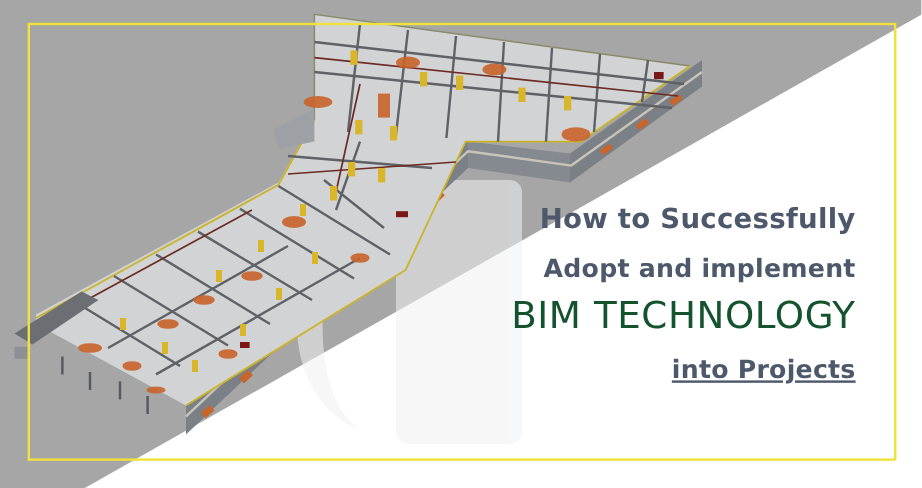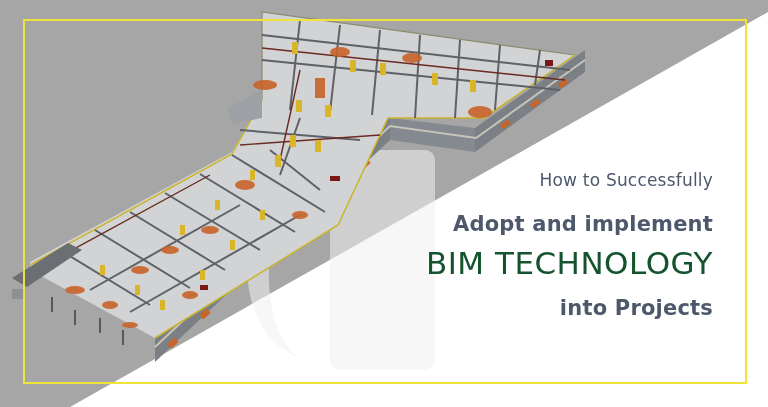--- a/index.html
+++ b/index.html
@@ -1,23 +1,23 @@
 <!DOCTYPE html>
 <html><head>
 <meta charset="utf-8">
 <style>
   html, body { margin: 0; padding: 0; }
   body { width: 768px; height: 407px; overflow: hidden; background: #ffffff; position: relative; font-family: "DejaVu Sans", "Liberation Sans", sans-serif; }
   .canvas { position: absolute; left: 0; top: 0; width: 768px; height: 407px; }
   .frame { position: absolute; left: 23px; top: 19px; width: 720px; height: 361px; border: 2px solid #efe23a; box-sizing: content-box; pointer-events: none; }
   .headline { position: absolute; right: 55px; text-align: right; white-space: nowrap; }
-  .line1 { top: 170px; font-size: 17px; font-weight: normal; color: #4d586b; letter-spacing: 0.2px; }
+  .line1 { top: 170px; font-size: 23px; font-weight: bold; color: #4d586b; letter-spacing: 0.2px; }
   .line2 { top: 212px; font-size: 21px; font-weight: bold; color: #4d586b; letter-spacing: 0.2px; }
   .line3 { top: 245px; font-size: 31px; font-weight: normal; color: #14532d; letter-spacing: 0.5px; }
-  .line4 { top: 296px; font-size: 21px; font-weight: bold; color: #4d586b; letter-spacing: 0.2px; }
+  .line4 { top: 296px; font-size: 21px; font-weight: bold; color: #4d586b; letter-spacing: 0.2px; text-decoration: underline; }
 </style>
 </head>
 <body>
 
 <div class="canvas">
   <svg width="768" height="407" viewBox="0 0 768 407" xmlns="http://www.w3.org/2000/svg" style="position:absolute;left:0;top:0">
 
     <polygon points="0,0 768,0 768,12 70,407 0,407" fill="#a6a6a6"></polygon>
 
     <g opacity="0.55">

